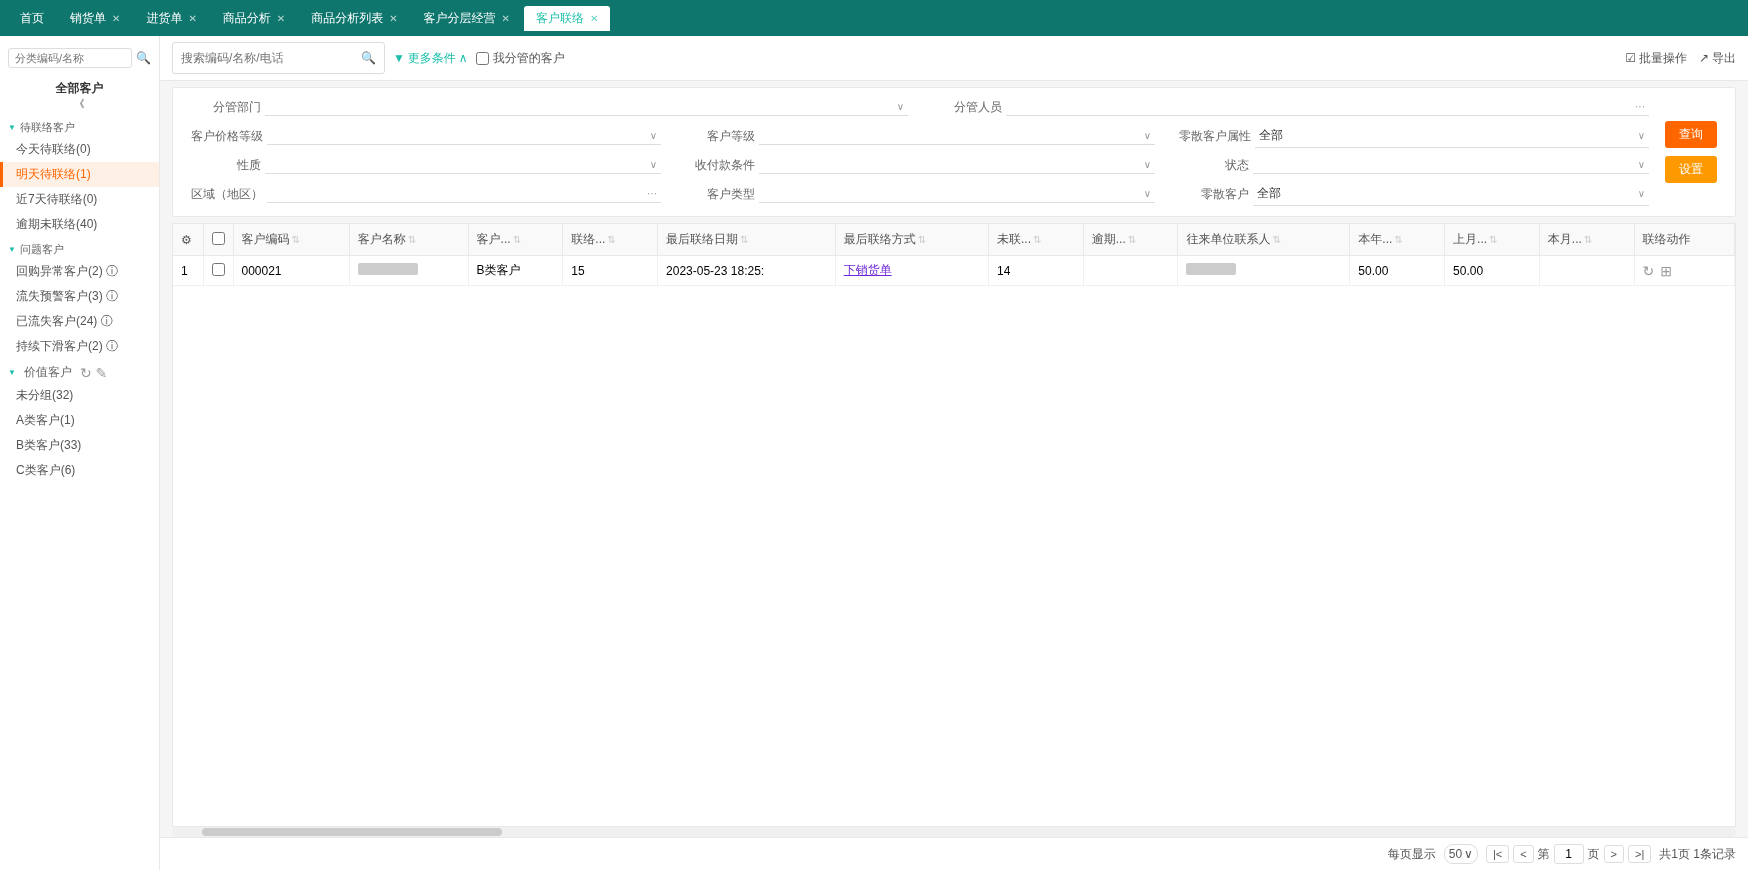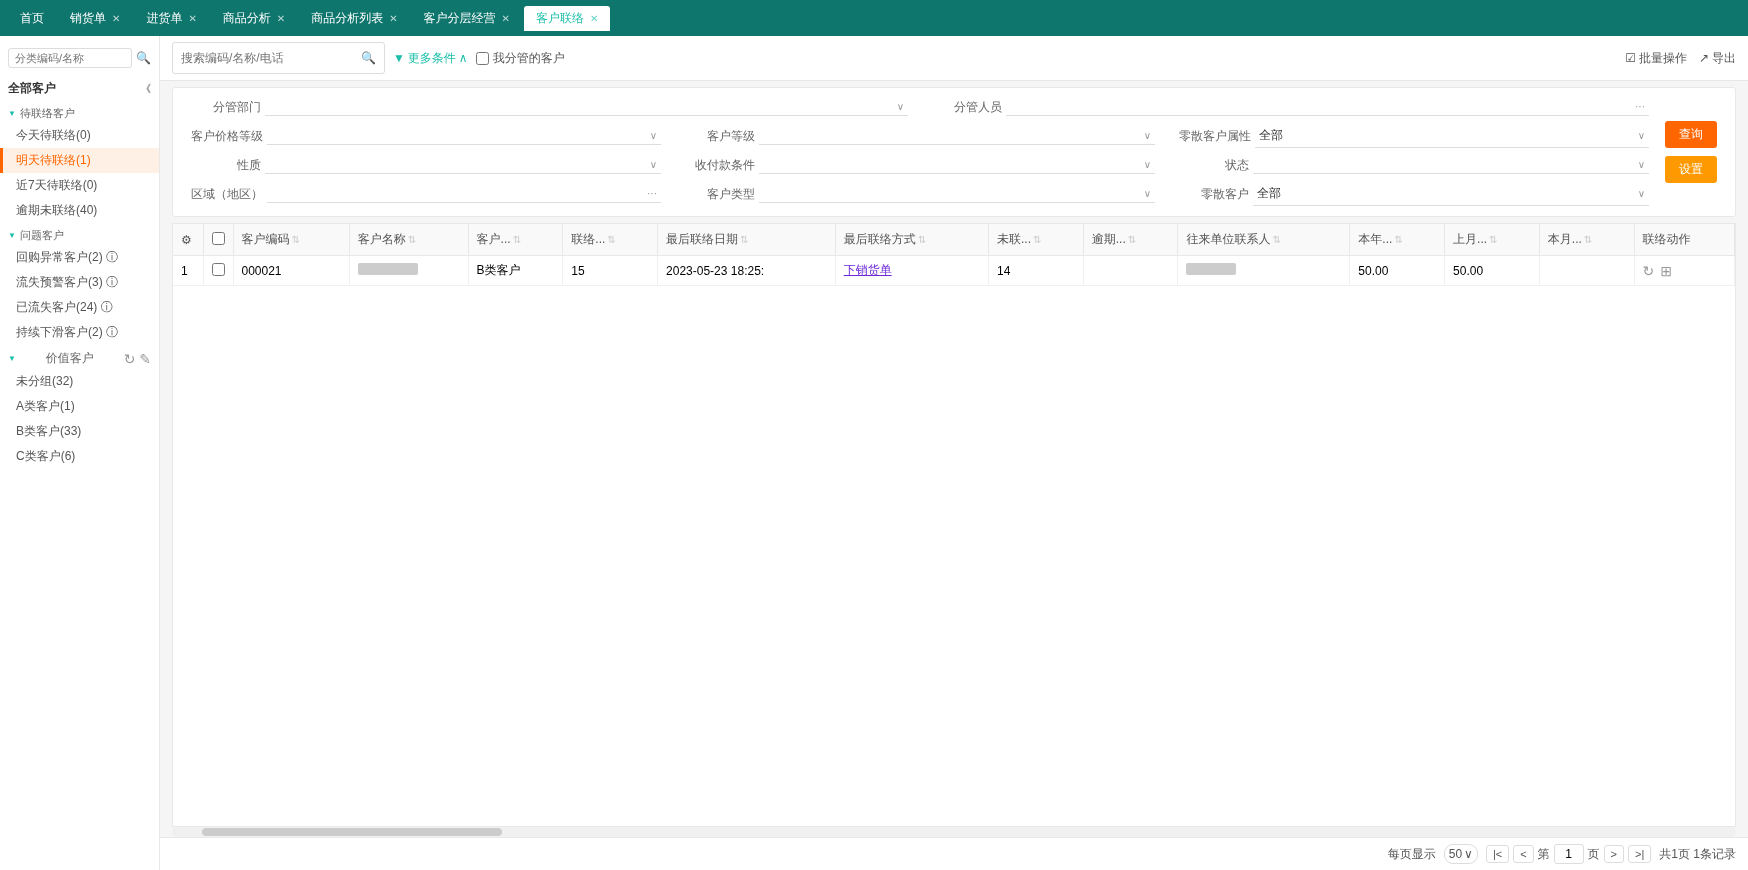--- a/index.html
+++ b/index.html
@@ -60,20 +60,21 @@
     .sidebar-search .search-icon { margin-left: 4px; color: #999; cursor: pointer; }
 
     .sidebar-section-header {
       display: flex;
       align-items: center;
       justify-content: space-between;
       padding: 4px 8px;
       font-weight: bold;
       color: #333;
       font-size: 12px;
+      flex-direction: column;
     }
     .collapse-icon { color: #999; font-size: 10px; cursor: pointer; }
 
     .sidebar-group-title {
       padding: 5px 8px 2px 8px;
       color: #666;
       font-size: 11px;
       display: flex;
       align-items: center;
       gap: 4px;
@@ -372,21 +373,21 @@
     <div class="sidebar-item active">明天待联络(1)</div>
     <div class="sidebar-item">近7天待联络(0)</div>
     <div class="sidebar-item">逾期未联络(40)</div>
 
     <div class="sidebar-group-title">问题客户</div>
     <div class="sidebar-item">回购异常客户(2) ⓘ</div>
     <div class="sidebar-item">流失预警客户(3) ⓘ</div>
     <div class="sidebar-item">已流失客户(24) ⓘ</div>
     <div class="sidebar-item">持续下滑客户(2) ⓘ</div>
 
-    <div class="sidebar-group-title" style="display:flex;justify-content:space-between;">
+    <div class="sidebar-group-title" style="display:flex;gap:8px;">
       <span>价值客户</span>
       <span style="font-size:14px;color:#999;cursor:pointer;">↻ ✎</span>
     </div>
     <div class="sidebar-item">未分组(32)</div>
     <div class="sidebar-item">A类客户(1)</div>
     <div class="sidebar-item">B类客户(33)</div>
     <div class="sidebar-item">C类客户(6)</div>
   </div>
 
   <div class="content-area">

